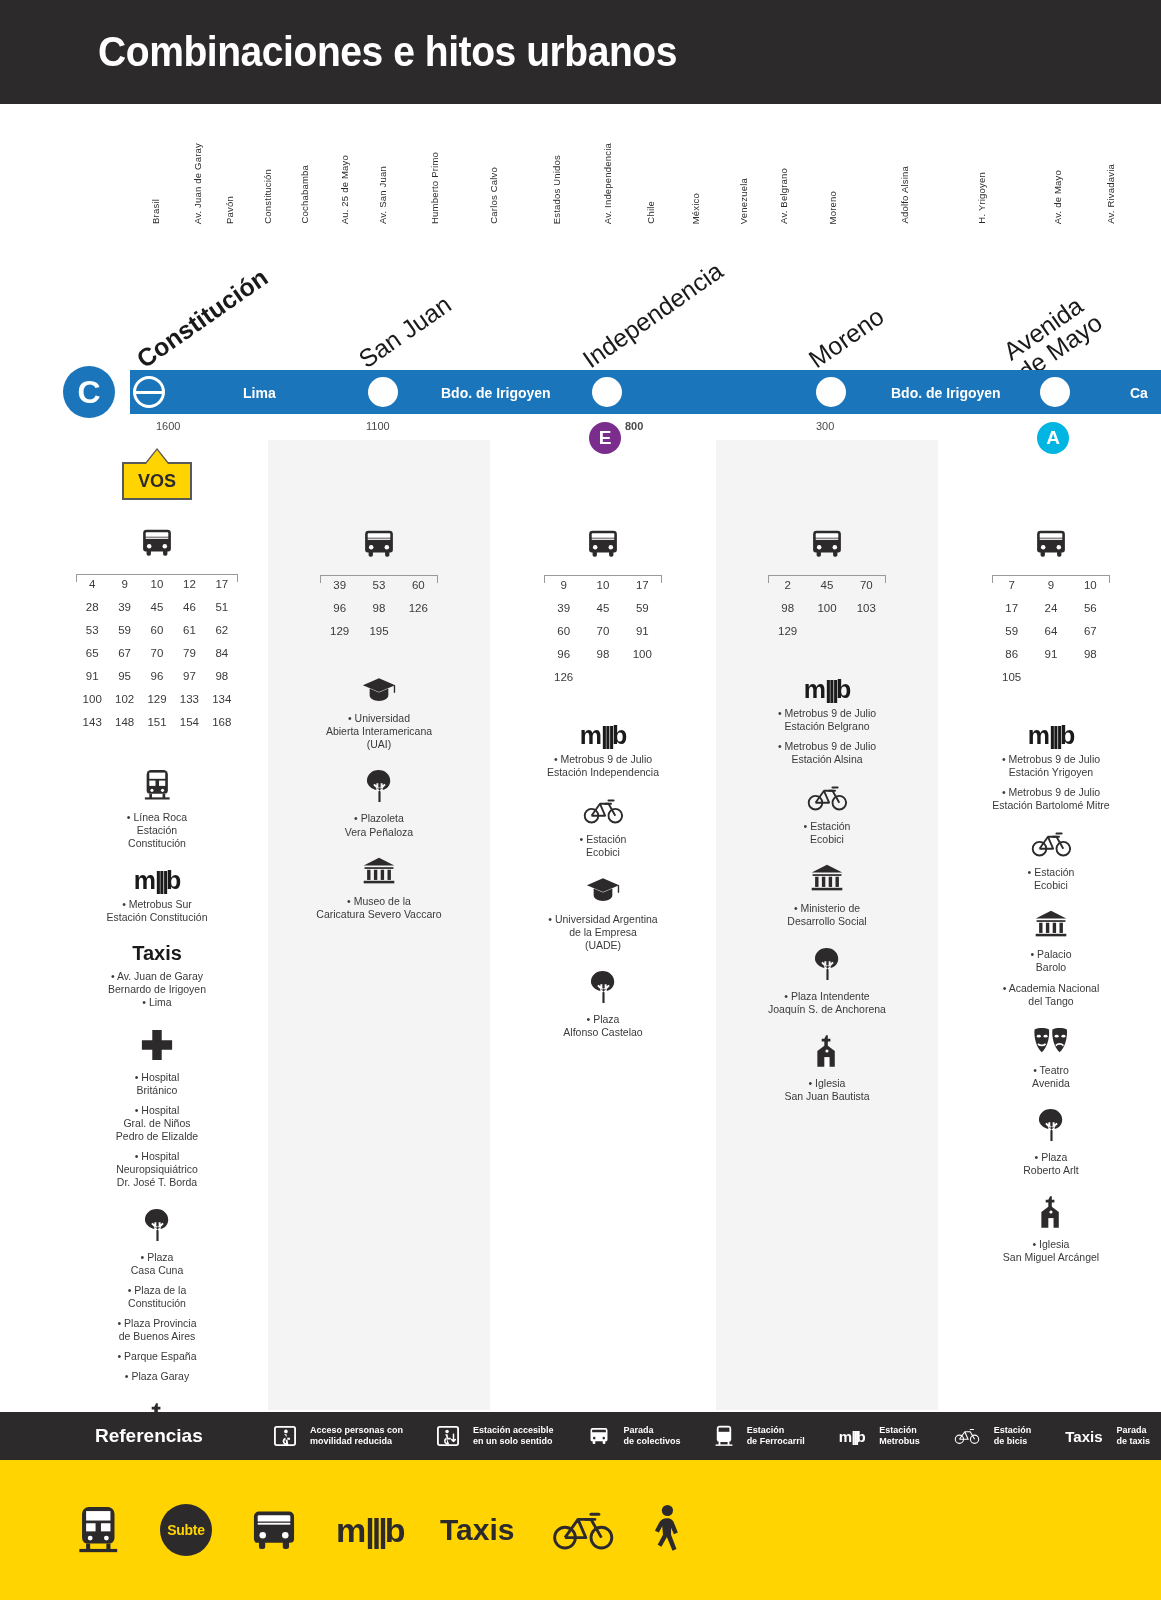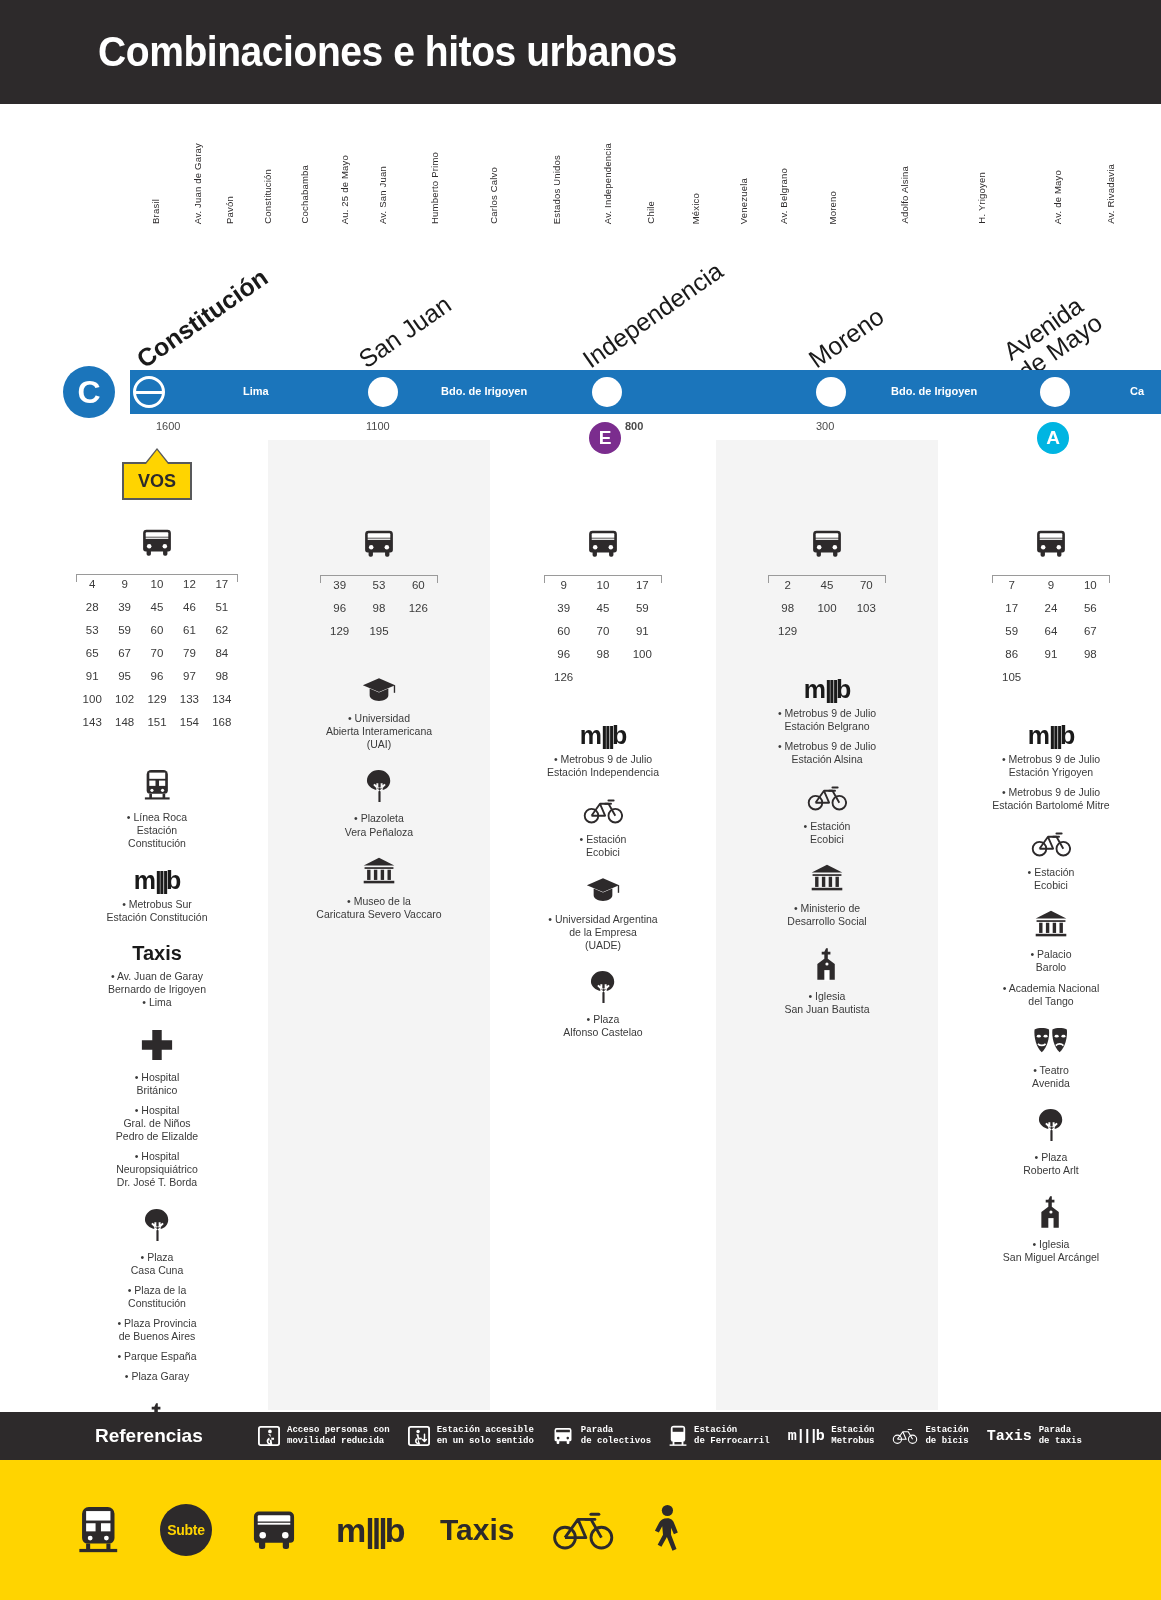--- a/index.html
+++ b/index.html
@@ -64,21 +64,21 @@
   .term-icon::after {
     content:""; position:absolute; left:-1px; top:12px;
     width:28px; height:3px; background:#fff;
   }
   .stop-dot {
     position:absolute; top:377px; width:30px; height:30px;
     border-radius:50%; background:#fff;
   }
   .seg-label {
     position:absolute; top:385px;
-    color:#fff; font-size:11px; font-weight:bold;
+    color:#fff; font-size:14px; font-weight:bold;
     white-space:nowrap;
   }
 
   
   .addr { position:absolute; top:420px; font-size:11px; color:#4a4a4a; }
 
   
   .conn-badge {
     position:absolute; width:32px; height:32px; border-radius:50%;
     color:#fff; font-size:19px; font-weight:bold;
@@ -138,21 +138,21 @@
   .taxis-word { font-size:20px; font-weight:bold; color:#1a1a1a; margin-top:16px; }
 
   
   .refbar {
     position:absolute; left:0; top:1412px; width:1161px; height:48px;
     background:#2d2a2b; display:flex; align-items:center;
   }
   .refbar .title {
     color:#fff; font-size:19px; font-weight:bold; margin-left:95px; width:145px;
   }
-  .refitem { display:flex; align-items:center; gap:7px; margin-left:18px;font-family:Liberation Mono, monospace; }
+  .refitem { display:flex; align-items:center; gap:14px; margin-left:34px; }
   .refitem .lbl { color:#fff; font-size:9px; font-weight:bold; line-height:1.2; white-space:nowrap;}
   .refitem .tx { color:#fff; font-size:15px; font-weight:bold; }
 
   
   .yellowbar {
     position:absolute; left:0; top:1460px; width:1161px; height:140px;
     background:#ffd400; display:flex; align-items:center;
   }
   .yellowbar .slot { display:flex; align-items:center; justify-content:center; }
   .subte-badge {
@@ -469,20 +469,25 @@
         <path fill="#2d2a2b" d="M20 1 38 10H2z"></path>
         <rect x="3" y="12" width="34" height="2" fill="#2d2a2b"></rect>
         <rect x="6" y="15" width="4" height="12" fill="#2d2a2b"></rect>
         <rect x="14" y="15" width="4" height="12" fill="#2d2a2b"></rect>
         <rect x="22" y="15" width="4" height="12" fill="#2d2a2b"></rect>
         <rect x="30" y="15" width="4" height="12" fill="#2d2a2b"></rect>
         <rect x="2" y="28" width="36" height="3" fill="#2d2a2b"></rect>
       </svg><div class="cap">
           <p>• Ministerio de<br>Desarrollo Social</p>
         </div></div>
+      <div class="blk"><svg width="27.200000000000003" height="34" viewBox="0 0 30 38">
+        <path fill="#2d2a2b" d="M15 1c7.5 0 13 5.4 13 12 0 5.3-3.6 9.2-8.4 10.5v-2.3l3.4-3.2-1.5-1.6-2 1.9V16h-2.2v6.2l-2.3-2.2-1.5 1.6 3.7 3.5v11.8h-2.4V25.2l3.7-3.5-1.5-1.6-2.3 2.2V16H12.5v2.3l-2-1.9-1.5 1.6 3.4 3.2v2.3C7.6 22.2 2 18.3 2 13 2 6.4 7.5 1 15 1z"></path>
+        </svg><div class="cap">
+          <p>• Plaza Intendente<br>Joaquín S. de Anchorena</p>
+        </div></div>
       <div class="blk"><svg width="27.88" height="34" viewBox="0 0 32 38">
         <path fill="#2d2a2b" d="M15 1h2v4h3v3h-3v5l8 6v18H5V19l8-6V8h-3V5h3z"></path>
         <rect x="14" y="7" width="4" height="7" fill="#fff" opacity="0"></rect>
         <path fill="#fff" d="M13 26h6v12h-6z"></path>
         <circle cx="16" cy="19" r="1.8" fill="#fff"></circle>
       </svg><div class="cap">
           <p>• Iglesia<br>San Juan Bautista</p>
         </div></div>
     </div>
     <div class="col" style="left: 940px;">

